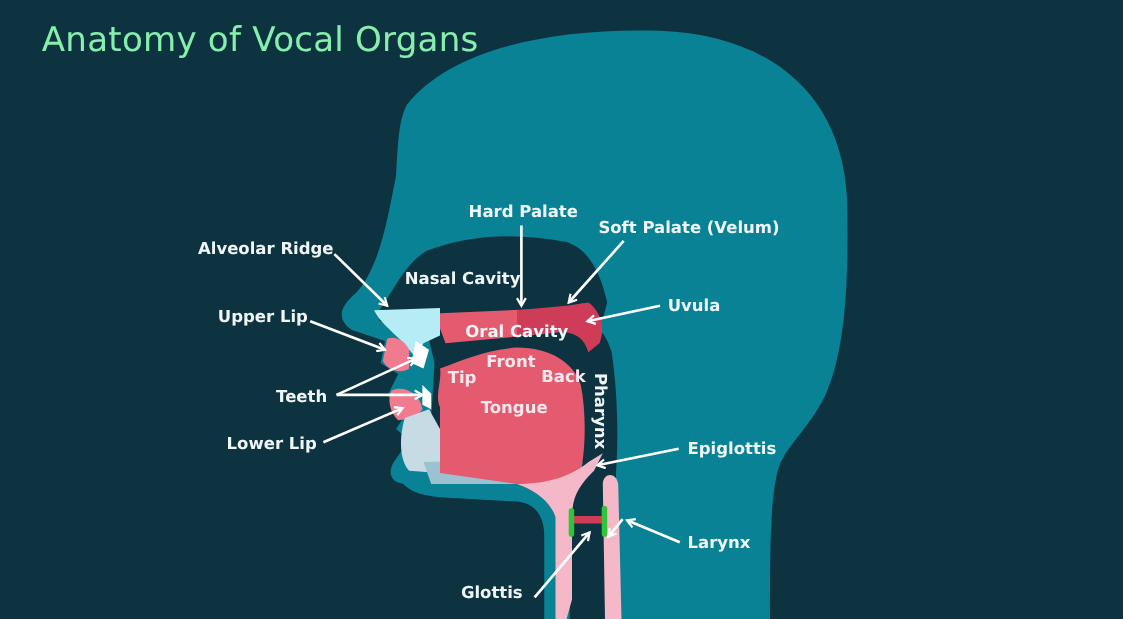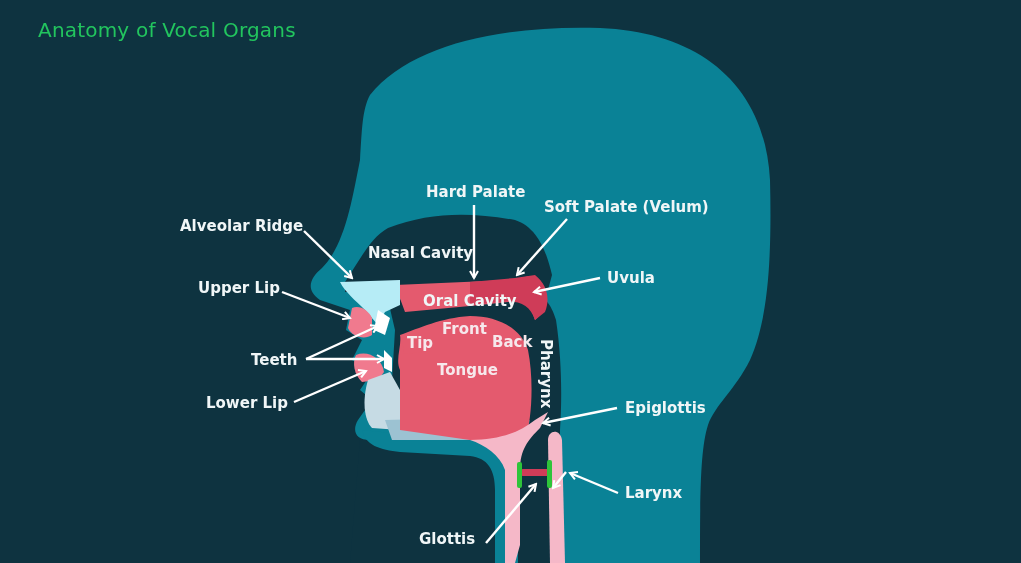--- a/index.html
+++ b/index.html
@@ -1,17 +1,17 @@
 <!DOCTYPE html>
 <html><head>
 <meta charset="utf-8">
 <style>
   html, body { margin:0; padding:0; }
   body { width:1021px; height:563px; background:#0e3340; overflow:hidden; position:relative; font-family:"Liberation Sans", sans-serif; }
-  #title { position:absolute; left:38px; top:18px; color:#22c55e; font-size:20px; font-weight:normal; letter-spacing:0.2px; font-family:"DejaVu Sans", sans-serif; }
+  #title { position:absolute; left:38px; top:18px; color:#86efac; font-size:31px; font-weight:normal; letter-spacing:0.2px; font-family:"DejaVu Sans", sans-serif; }
   svg#diagram { position:absolute; left:0; top:0; }
   .lbl { font-family:"DejaVu Sans", sans-serif; font-size:15px; fill:#f0f6f7; font-weight:bold; }
   .lbl-in { font-family:"DejaVu Sans", sans-serif; font-size:15px; fill:#f6e8ec; font-weight:bold; }
   .arrow { stroke:#ffffff; stroke-width:2.4; fill:none; }
 </style>
 </head>
 <body>
 
 <div id="title">Anatomy of Vocal Organs</div>
 

